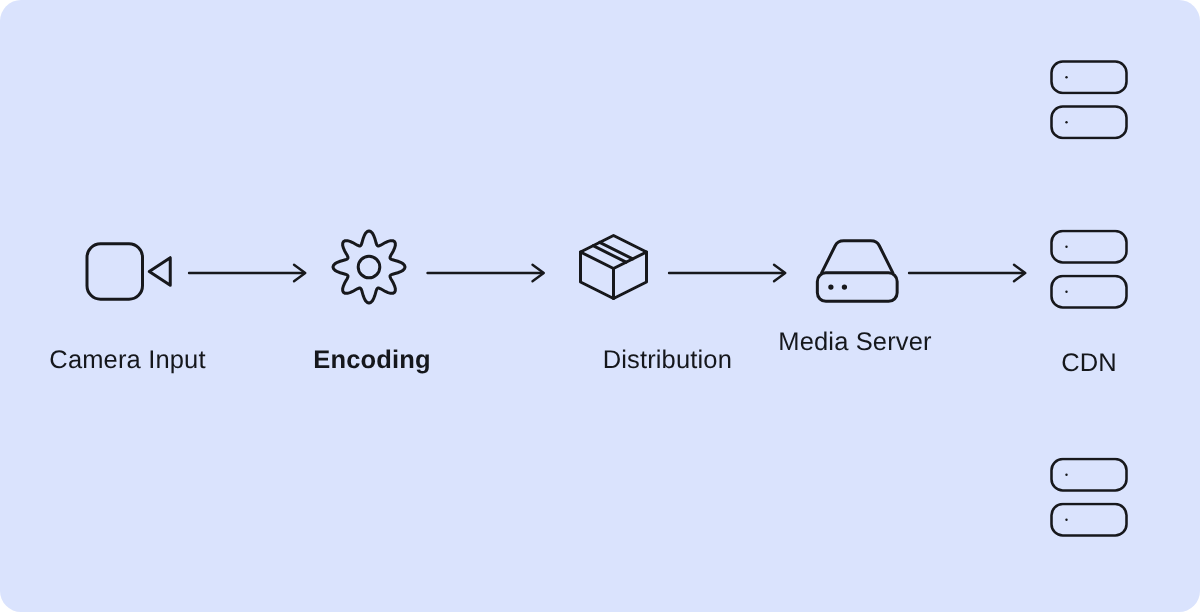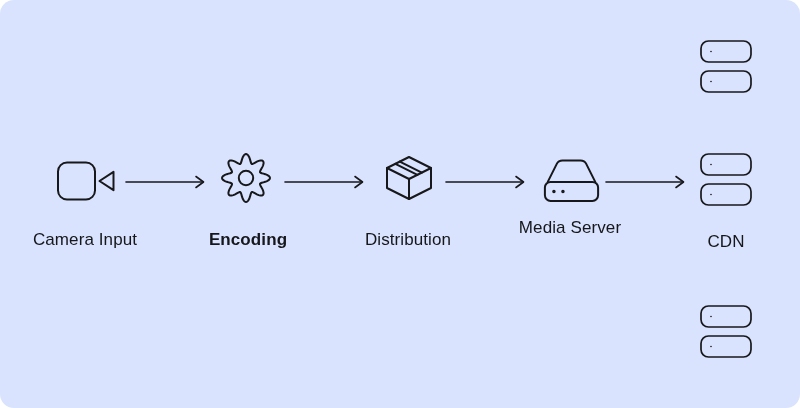--- a/index.html
+++ b/index.html
@@ -127,17 +127,17 @@
   </div>
   <div class="cdn-node" style="left:700px;top:335px;">
     <svg width="52" height="23" viewBox="0 0 52 23" fill="none" stroke="#17181c" stroke-width="1.7">
       <rect x="1" y="1" width="50" height="21" rx="7.5"></rect>
       <circle cx="11" cy="11.5" r="0.8" fill="#17181c" stroke="none"></circle>
     </svg>
   </div>
 
   <div class="stage-label" style="left:5px;top:230px;">Camera Input</div>
   <div class="stage-label" style="left:168px;top:230px;font-weight:bold;">Encoding</div>
-  <div class="stage-label" style="left:328px;top:230px;">Distribution</div>
+  <div class="stage-label" style="left:328px;top:230px;text-align:right;">Distribution</div>
   <div class="stage-label" style="left:490px;top:218px;">Media Server</div>
   <div class="stage-label" style="left:646px;top:232px;">CDN</div>
 
 </div>
 
 </body></html>

